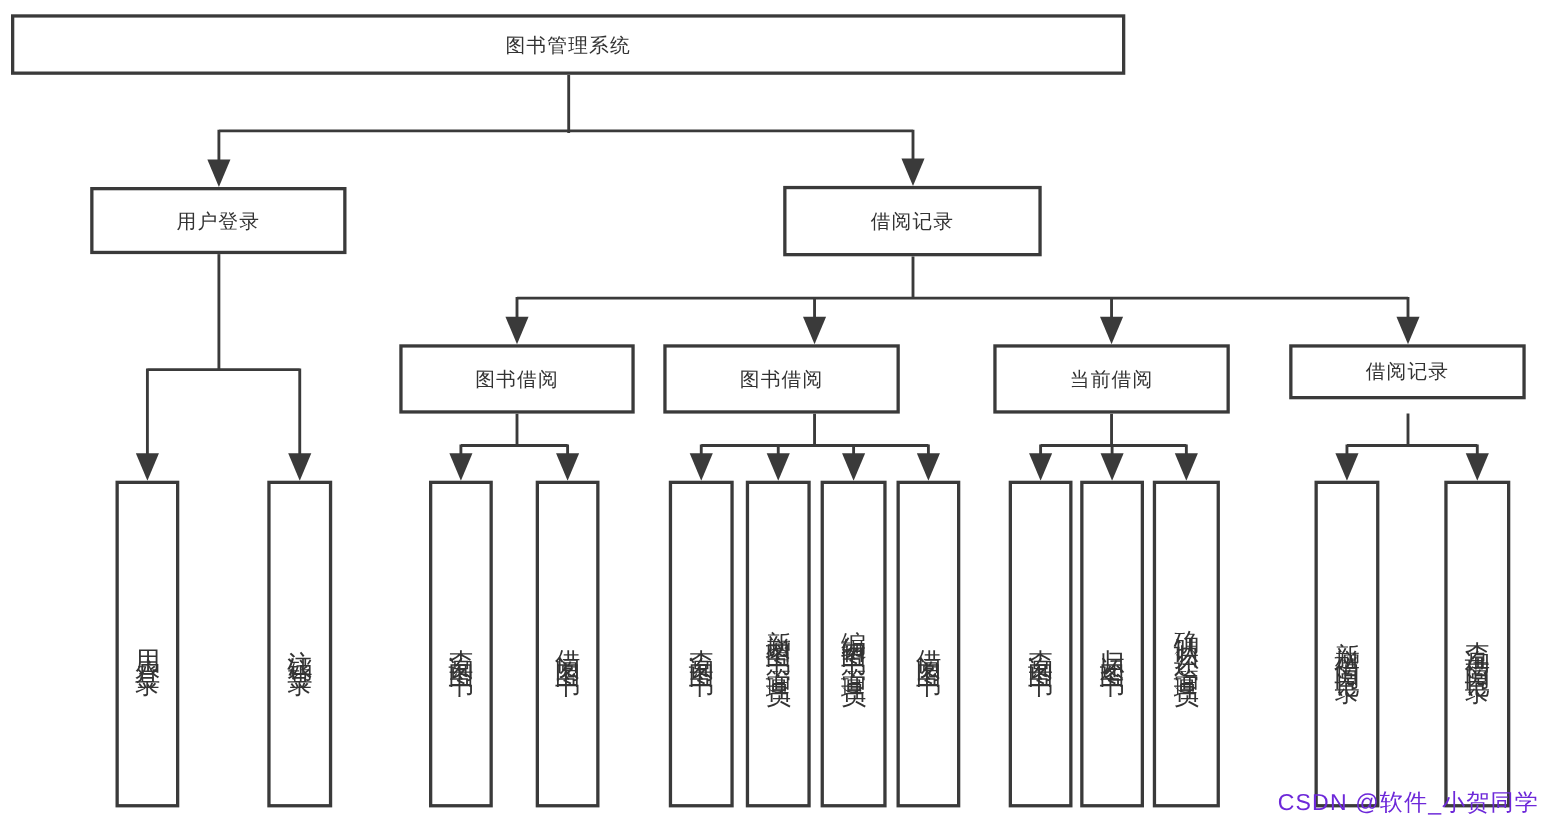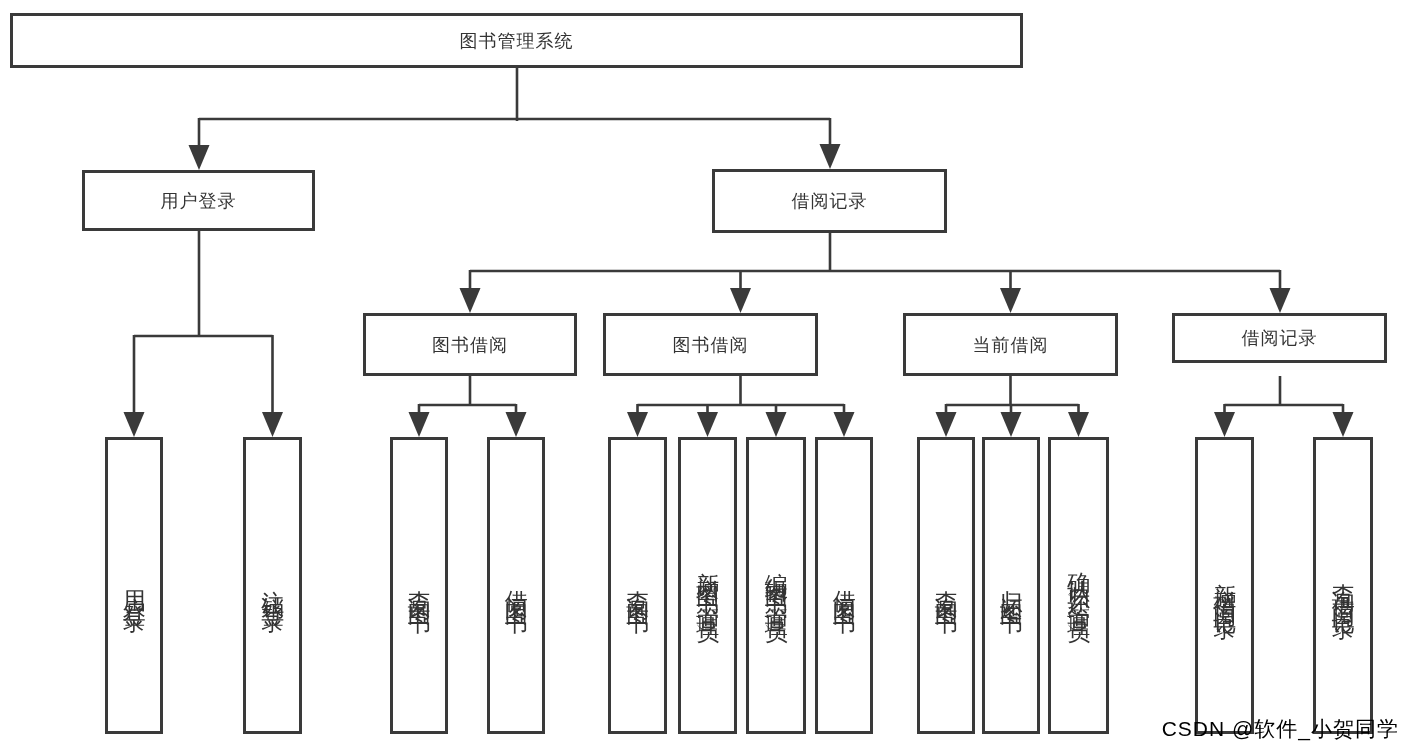--- a/index.html
+++ b/index.html
@@ -46,21 +46,21 @@
     color: #333333;
     font-size: 23px;
     line-height: 1.1;
     letter-spacing: 7px;
     white-space: nowrap;
   }
   .watermark {
     position: absolute;
     right: 6px;
     bottom: 4px;
-    color: #000000;
+    color: #6d28d9;
     font-size: 21px;
     letter-spacing: 1px;
     z-index: 10;
     white-space: nowrap;
   }
   
   .n-root   { left: 10px;   top: 13px;  width: 1013px; height: 55px; }
   .n-login  { left: 82px;   top: 170px; width: 233px;  height: 61px; }
   .n-mgmt   { left: 712px;  top: 169px; width: 235px;  height: 64px; }
   .n-rec    { left: 363px;  top: 313px; width: 214px;  height: 63px; }

